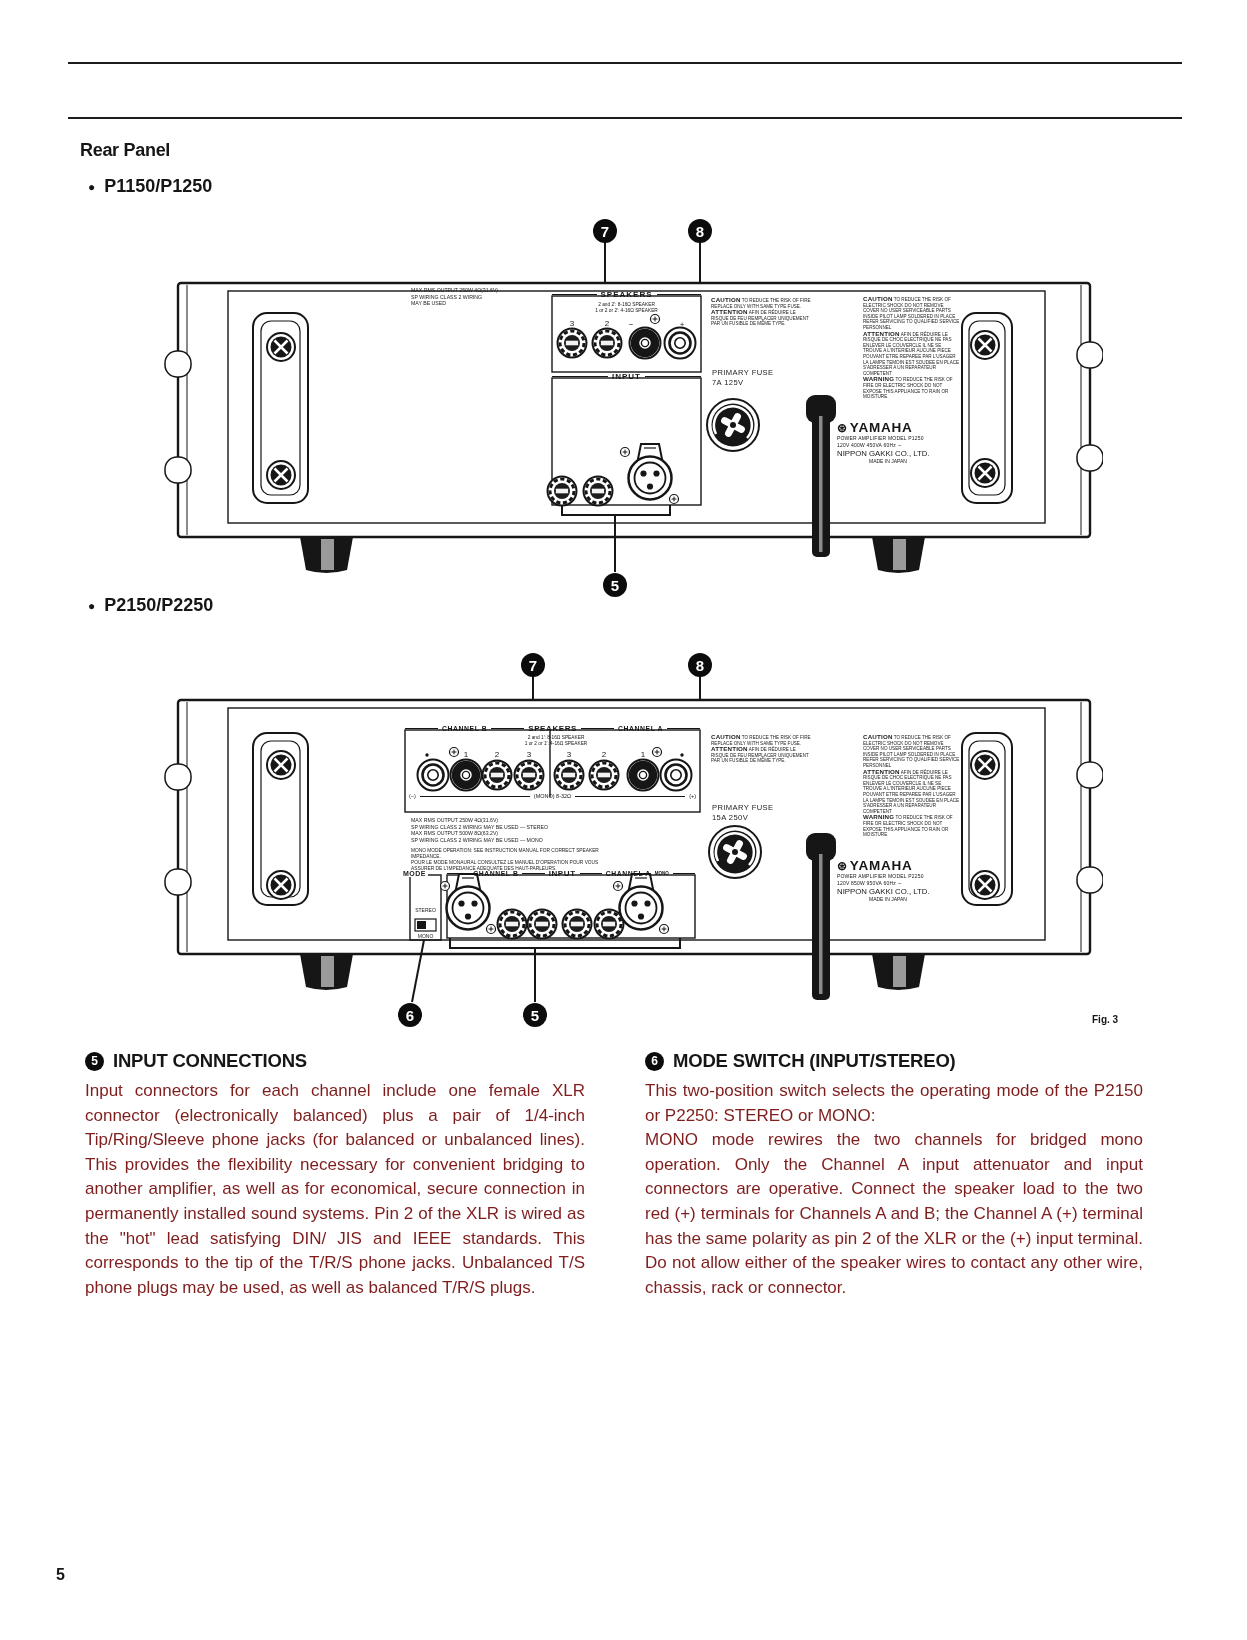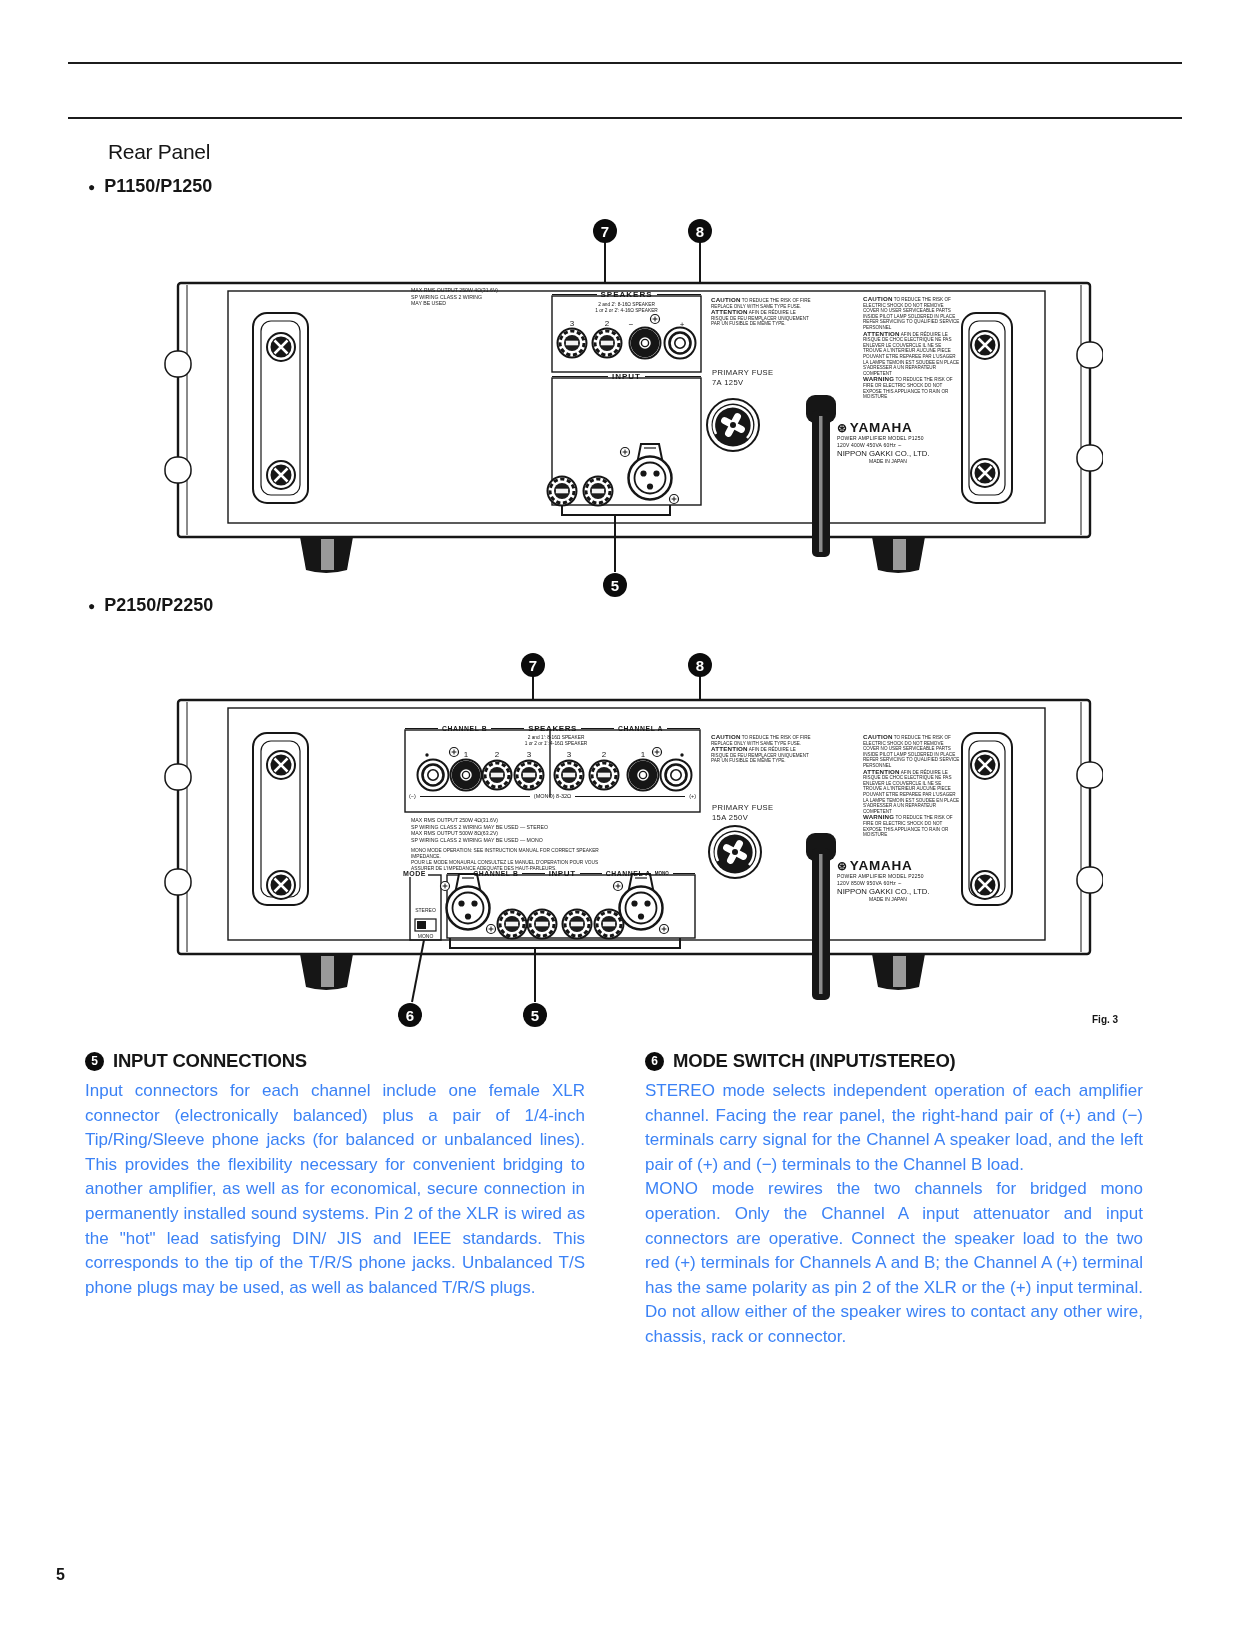--- a/index.html
+++ b/index.html
@@ -4,21 +4,21 @@
 <style>
   html,body { margin:0; padding:0; }
   body {
     width:1247px; height:1640px; position:relative;
     background:#ffffff; color:#161616;
     font-family:"Liberation Sans", sans-serif;
     overflow:hidden;
   }
   .abs { position:absolute; }
   .rule { position:absolute; left:68px; width:1114px; height:2px; background:#1c1c1c; }
-  .page-title { font-size:21px; font-weight:normal; letter-spacing:-0.3px;margin-left:28px; }
+  .page-title { font-size:18px; font-weight:bold; letter-spacing:-0.3px; }
   .model-line { display:flex; align-items:center; gap:9px; font-weight:bold; font-size:18px; }
   .model-line .bullet { font-size:12px; line-height:1; }
   .diagram { position:absolute; width:940px; height:395px; }
   .dg-svg { position:absolute; left:0; top:0; width:940px; height:395px; }
   svg text { font-family:"Liberation Sans", sans-serif; fill:#161616; }
   svg text.sm { font-size:8px; text-anchor:middle; }
   .callout {
     position:absolute; width:24px; height:24px; border-radius:50%;
     background:#0c0c0c; color:#fff; font-weight:bold; font-size:15px;
     display:flex; align-items:center; justify-content:center;
@@ -43,21 +43,21 @@
   .brand-line { font-size:5px; line-height:7px; letter-spacing:0.2px; white-space:nowrap; }
   .brand-co { font-size:7.8px; font-weight:normal; line-height:9px; white-space:nowrap; }
   .brand-origin { font-size:5px; line-height:7px; margin-left:32px; }
   .modelabel { font-size:7px; font-weight:bold; letter-spacing:0.5px; background:#fff; padding:0 2px; }
   .swlabel { font-size:5px; text-align:center; width:43px; }
   .fig-label { font-size:10px; font-weight:bold; }
   .sec-head { position:absolute; display:flex; align-items:center; gap:9px;
               font-size:18.5px; font-weight:bold; letter-spacing:-0.2px; }
   .numdisc { width:19px; height:19px; border-radius:50%; background:#0c0c0c; color:#fff;
              font-size:12px; font-weight:bold; display:inline-flex; align-items:center; justify-content:center; flex:0 0 auto; }
-  .col { position:absolute; text-align:justify; font-size:17px; line-height:24.6px; color:#3b82f6; }
+  .col { position:absolute; text-align:justify; font-size:17px; line-height:24.6px; color:#7f1d1d; }
   .col p { margin:0; }
   .pagenum { font-size:16px; font-weight:bold; }
 </style>
 </head>
 <body>
 
 <svg width="0" height="0" style="position:absolute" aria-hidden="true">
   <defs>
     <g id="sym-phone">
       <circle r="14.5" fill="#fff" stroke="#161616" stroke-width="2"></circle>
@@ -410,17 +410,17 @@
 </div>
 <div class="col" style="left:85px; top:1079px; width:500px">
   <p>Input connectors for each channel include one female XLR connector (electronically balanced) plus a pair of 1/4-inch Tip/Ring/Sleeve phone jacks (for balanced or unbalanced lines). This provides the flexibility necessary for convenient bridging to another amplifier, as well as for economical, secure connection in permanently installed sound systems. Pin 2 of the XLR is wired as the "hot" lead satisfying DIN/ JIS and IEEE standards. This corresponds to the tip of the T/R/S phone jacks. Unbalanced T/S phone plugs may be used, as well as balanced T/R/S plugs.</p>
 </div>
 
 <div class="sec-head" style="left:645px; top:1050px">
   <span class="numdisc">6</span>
   <span>MODE SWITCH (INPUT/STEREO)</span>
 </div>
 <div class="col" style="left:645px; top:1079px; width:498px">
-  <p>STEREO mode selects independent operation of each amplifier channel. Facing the rear panel, the right-hand pair of (+) and (−) terminals carry signal for the Channel A speaker load, and the left pair of (+) and (−) terminals to the Channel B load.</p>
+  <p>This two-position switch selects the operating mode of the P2150 or P2250: STEREO or MONO:</p>
   <p>MONO mode rewires the two channels for bridged mono operation. Only the Channel A input attenuator and input connectors are operative. Connect the speaker load to the two red (+) terminals for Channels A and B; the Channel A (+) terminal has the same polarity as pin 2 of the XLR or the (+) input terminal. Do not allow either of the speaker wires to contact any other wire, chassis, rack or connector.</p>
 </div>
 
 <div class="abs pagenum" style="left:56px; top:1566px">5</div>
 
 </body></html>

